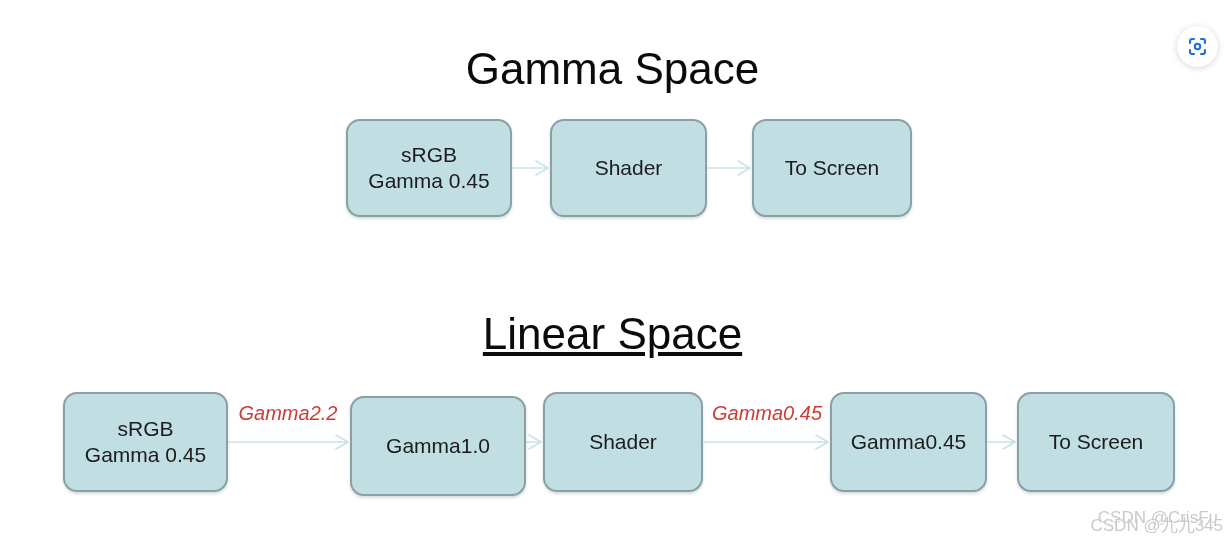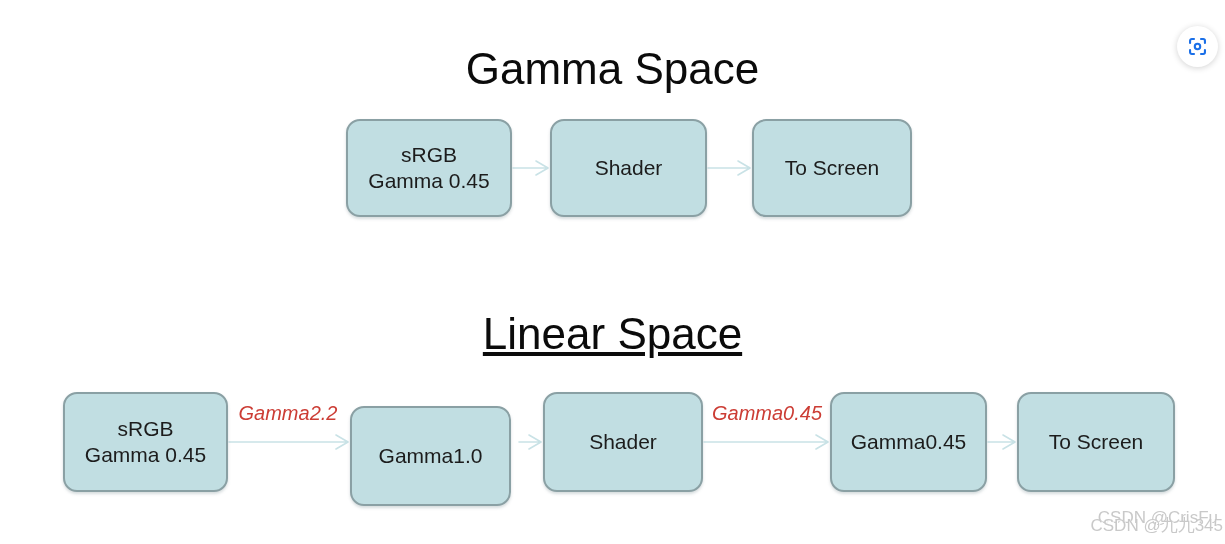--- a/index.html
+++ b/index.html
@@ -109,21 +109,21 @@
 
   <div class="flow-box" style="left:550px;top:119px;width:157px;">Shader</div>
 
   <div class="flow-box" style="left:752px;top:119px;width:160px;">To Screen</div>
 
   <div class="section-title" style="top:309px;text-decoration:underline;">Linear Space</div>
 
   <div class="flow-box" style="left:63px;top:392px;width:165px;height:100px;">sRGB
 Gamma 0.45</div>
 
-  <div class="flow-box" style="left:350px;top:406px;width:161px;height:100px;">Gamma1.0</div>
+  <div class="flow-box" style="left:350px;top:396px;width:176px;height:100px;">Gamma1.0</div>
 
   <div class="flow-box" style="left:543px;top:392px;width:160px;height:100px;">Shader</div>
 
   <div class="flow-box" style="left:830px;top:392px;width:157px;height:100px;">Gamma0.45</div>
 
   <div class="flow-box" style="left:1017px;top:392px;width:158px;height:100px;">To Screen</div>
 
   <div class="arrow-label" style="left:288px;top:402px;">Gamma2.2</div>
 
   <div class="arrow-label" style="left:767px;top:402px;">Gamma0.45</div>

